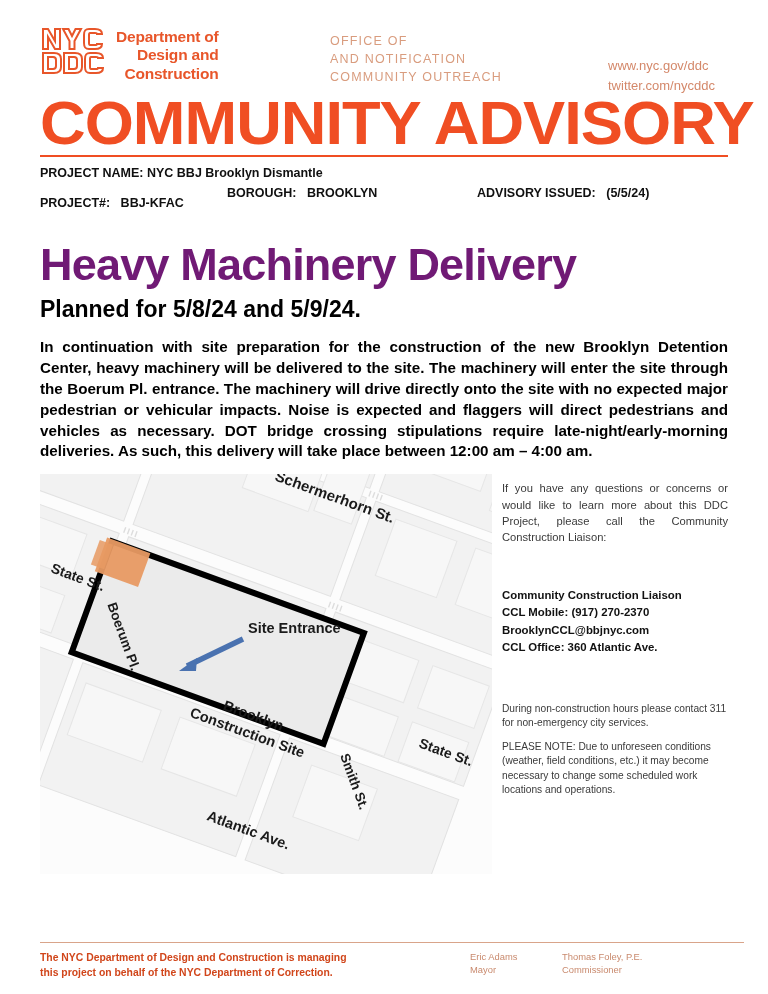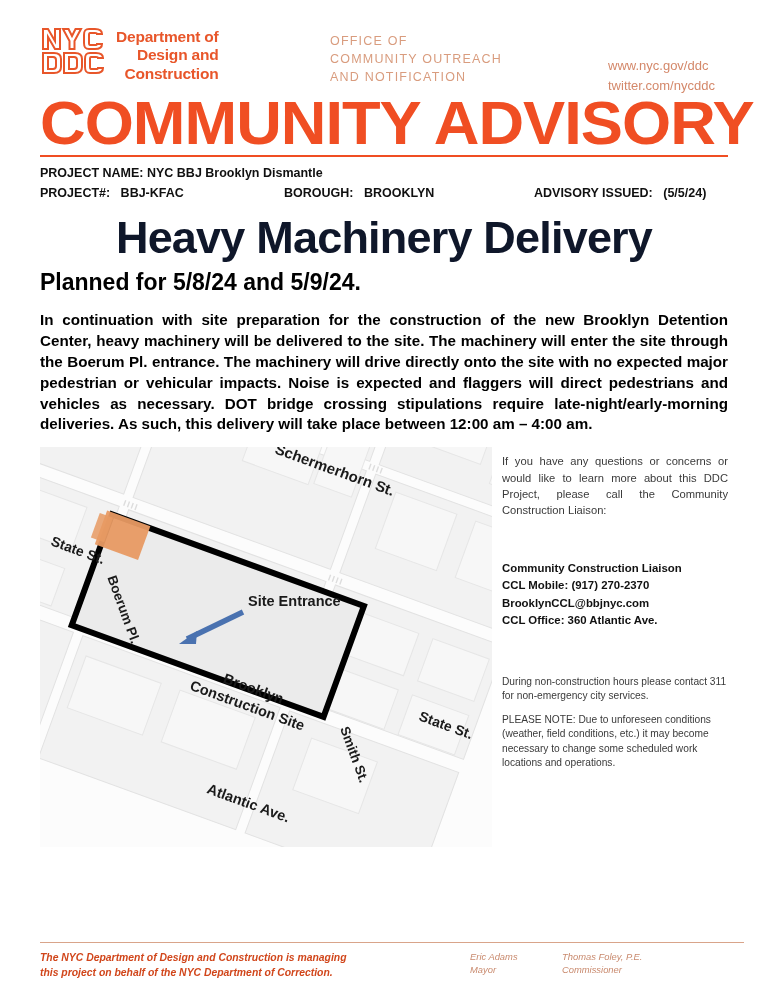--- a/index.html
+++ b/index.html
@@ -33,27 +33,27 @@
     color: #F04E23; font-weight: bold; font-size: 62px; line-height: 0.92;
     letter-spacing: -1px; transform: scaleX(1.02); transform-origin: left center;
     white-space: nowrap; margin-top: 8px; font-family: "Liberation Sans", sans-serif;
   }
   .title-rule { border-bottom: 2.5px solid #F04E23; margin-top: 4px; }
 
   
   .meta { margin-top: 9px; font-size: 12.5px; font-weight: bold; color: #101010; }
   .meta-row { display: flex; margin-bottom: 6px; }
   .meta-row .lbl { font-weight: bold; }
-  .m-proj-num { width: 244px; }
+  .m-proj-num { width: 187px; margin-top: 10px; }
   .m-borough { width: 250px; }
 
   
   .headline {
-    text-align: center; font-weight: bold; font-size: 45px; line-height: 1.08;
-    margin-top: 14px; letter-spacing: -0.8px; color: #0f172a;
+    font-weight: bold; font-size: 45px; line-height: 1.08;
+    margin-top: 31px; letter-spacing: -0.8px; color: #701a75;
   }
   .subhead { font-weight: bold; font-size: 23px; margin-top: 6px; color: #000; }
 
   
   .body-text {
     font-weight: bold; font-size: 15.2px; line-height: 1.38; margin-top: 14px;
     text-align: justify; color: #000;
   }
 
   
@@ -85,21 +85,21 @@
   .contact-col { width: 226px; padding-top: 6px; color: #2a2a2a; }
   .contact-intro { font-size: 11.2px; line-height: 1.45; text-align: justify; color: #3a3a3a; }
   .contact-card { margin-top: 42px; font-size: 11.4px; line-height: 1.5; font-weight: bold; color: #111; }
   .contact-notes { margin-top: 46px; font-size: 10.2px; line-height: 1.42; color: #3a3a3a; }
   .contact-notes p + p { margin-top: 9px; }
 
   
   .footer {
     position: absolute; left: 40px; right: 24px; bottom: 14px;
     border-top: 1.5px solid #D9A48A; padding-top: 7px;
-    display: flex; align-items: flex-start; font-style: italic;
+    display: flex; align-items: flex-start;
   }
   .footer-left {
     color: #D1461B; font-weight: bold; font-size: 10.4px; line-height: 1.45; width: 430px;
   }
   .footer-mayor, .footer-comm { color: #C98A6E; font-size: 9.4px; line-height: 1.45; }
   .footer-mayor { width: 92px; }
 </style>
 </head>
 <body>
 
@@ -125,22 +125,22 @@
       </svg>
       <div class="dept-name">
         <div>Department of</div>
         <div>Design and</div>
         <div>Construction</div>
       </div>
     </div>
 
     <div class="office-block">
       <div>OFFICE OF</div>
+      <div>AND NOTIFICATION</div>
       <div>COMMUNITY OUTREACH</div>
-      <div>AND NOTIFICATION</div>
     </div>
 
     <div class="links-block">
       <div>www.nyc.gov/ddc</div>
       <div>twitter.com/nycddc</div>
     </div>
   </div>
 
   <div class="advisory-title">COMMUNITY ADVISORY</div>
   <div class="title-rule"></div>

